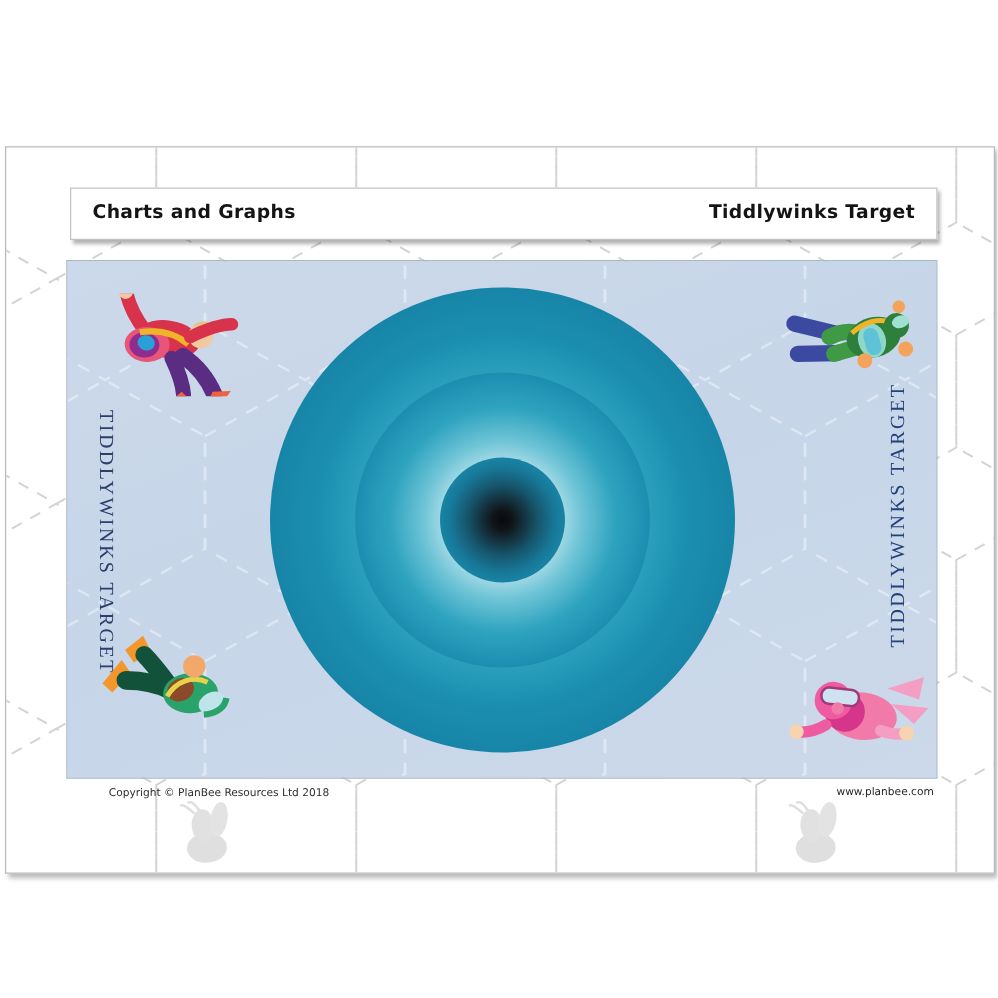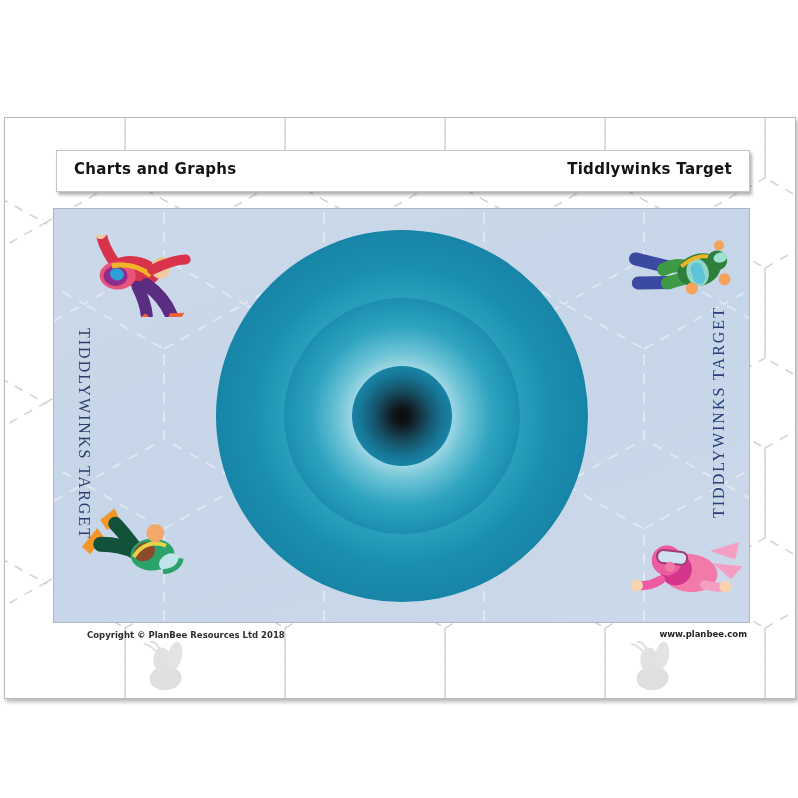--- a/index.html
+++ b/index.html
@@ -97,21 +97,21 @@
   }
 
   
   .diver{position:absolute;}
   .diver svg{display:block;}
 
   
   .footer-left,.footer-right{
     position:absolute;
     font-family:"DejaVu Sans",sans-serif;
-    font-weight:bold;color:#2e2e2e;white-space:nowrap;padding-left:35px;
+    font-weight:normal;color:#2e2e2e;white-space:nowrap;padding-left:35px;
   }
   .footer-left{left:47px;top:512px;font-size:8.5px;}
   .footer-right{right:48px;top:511px;font-size:8.5px;color:#1f1f1f;}
 </style>
 </head>
 <body>
 
 <div id="stage">
 
   <div class="sheet">

